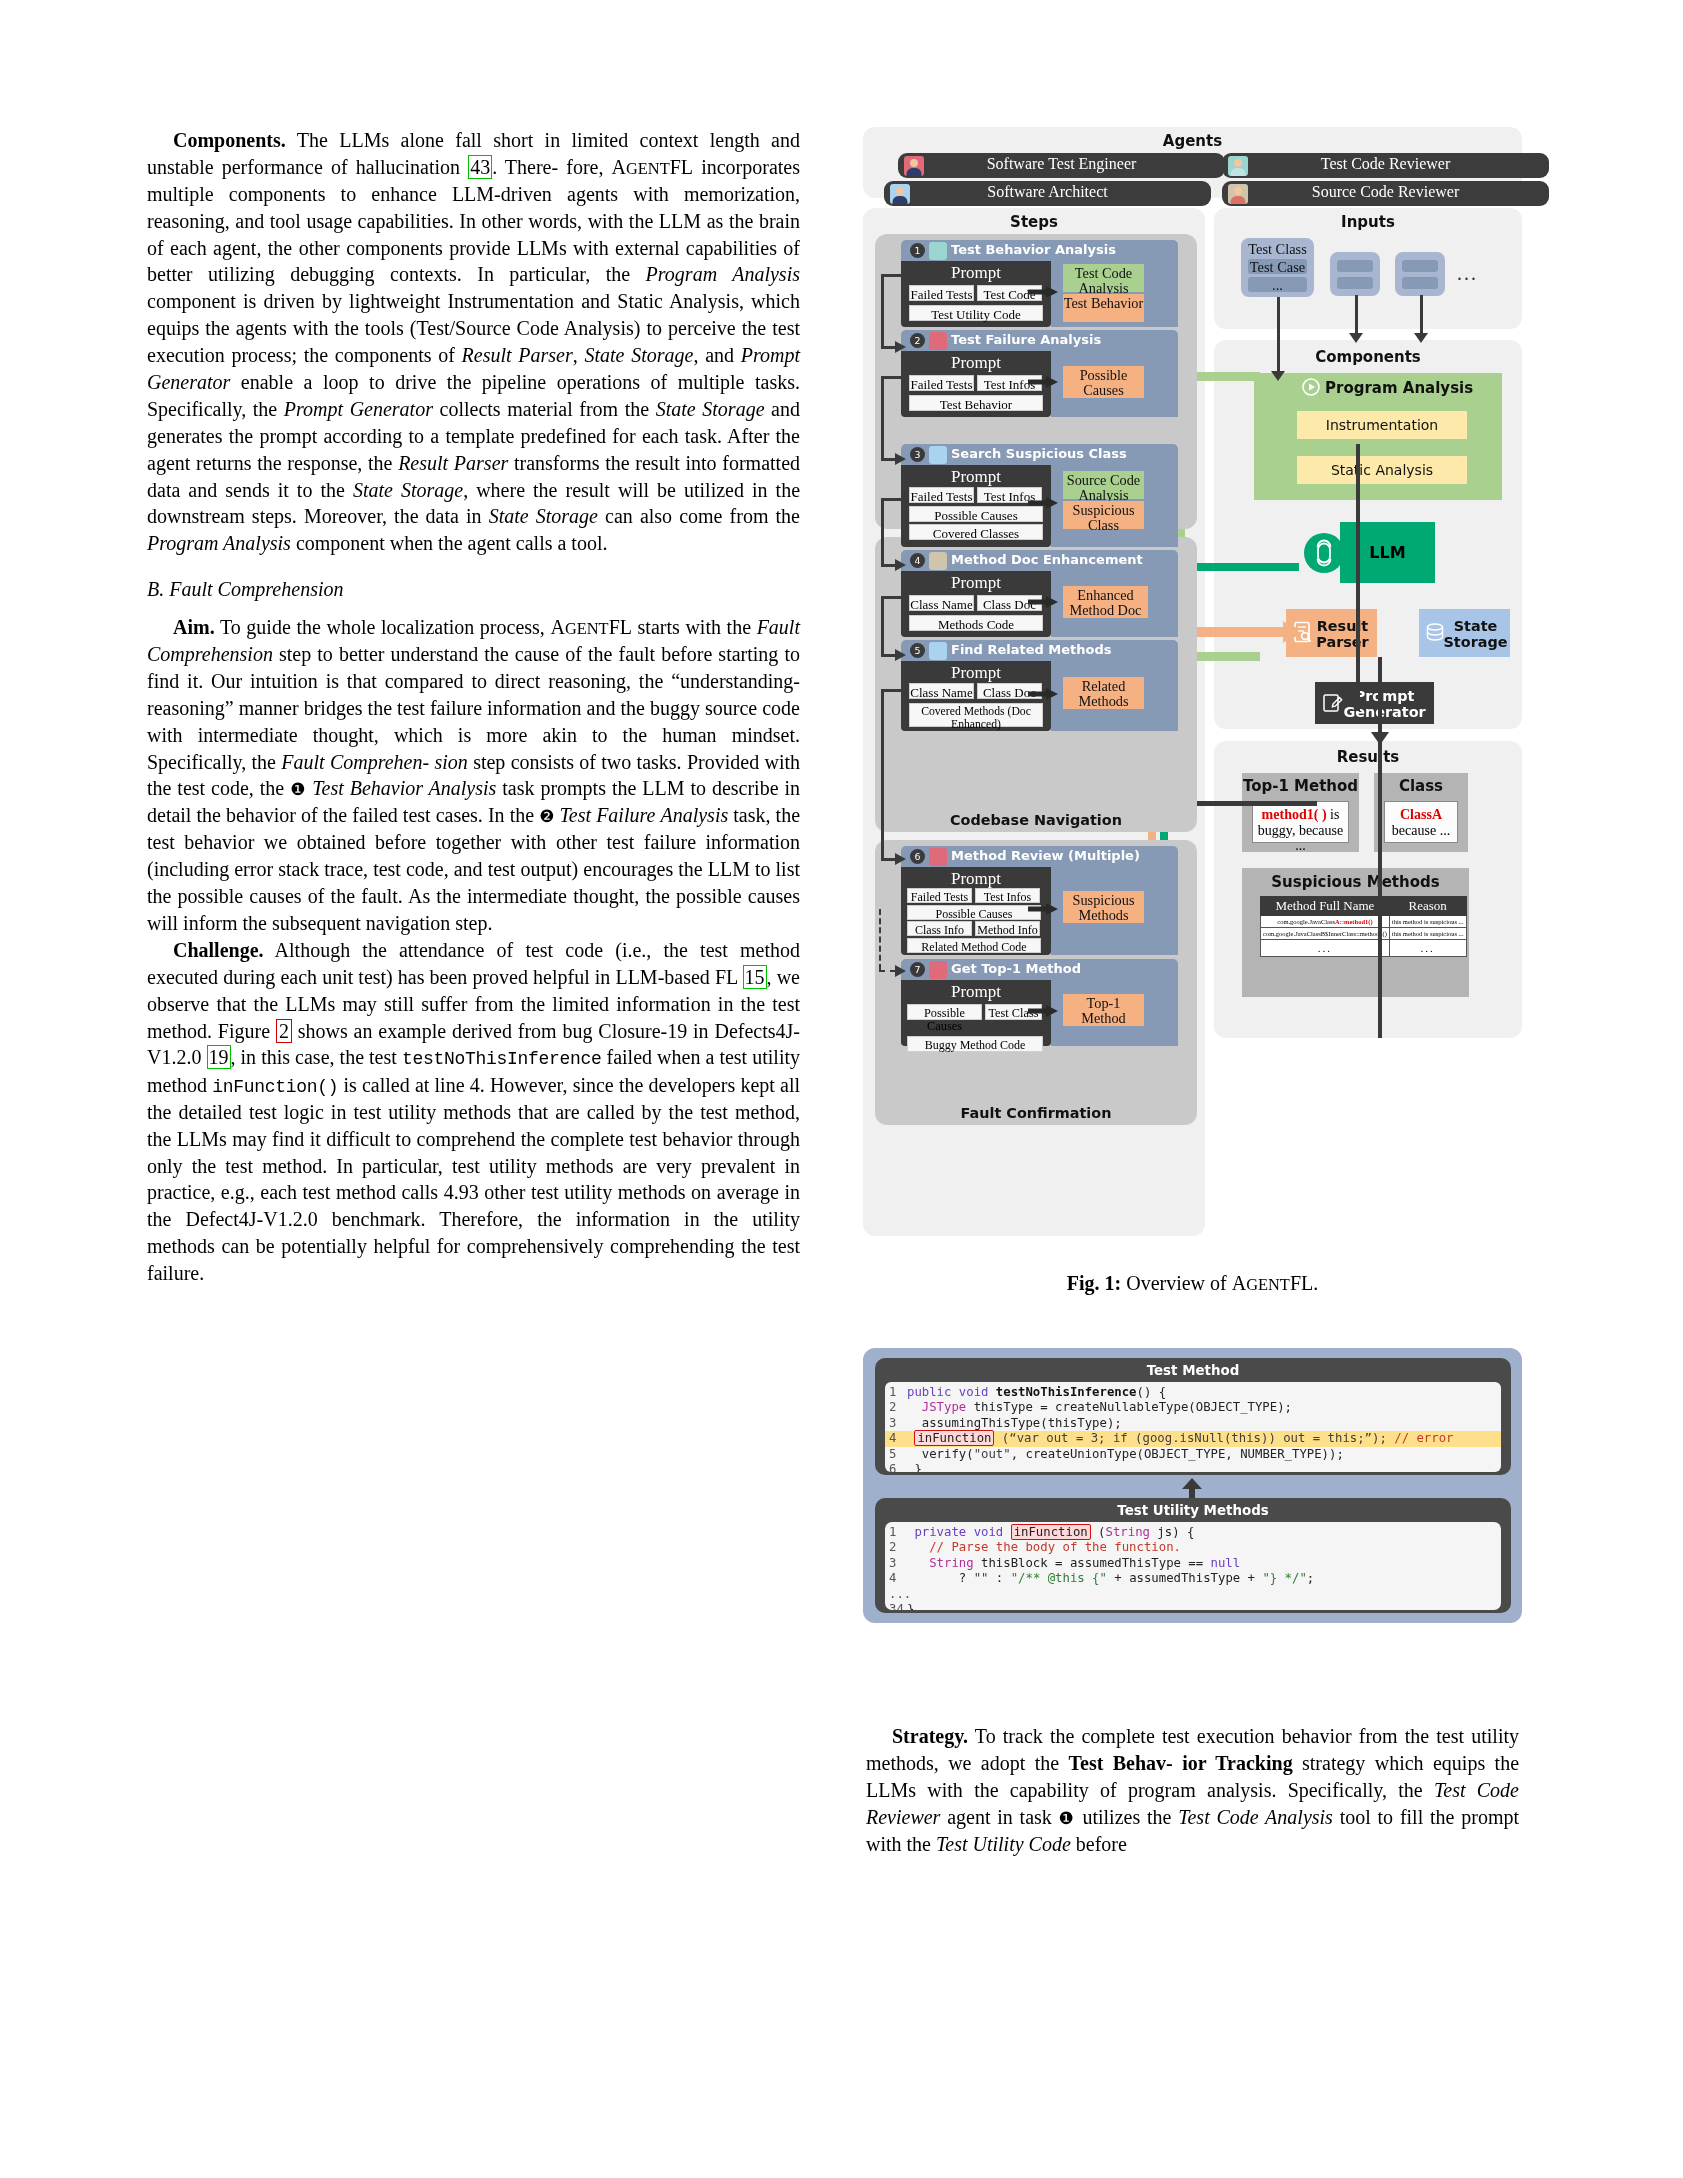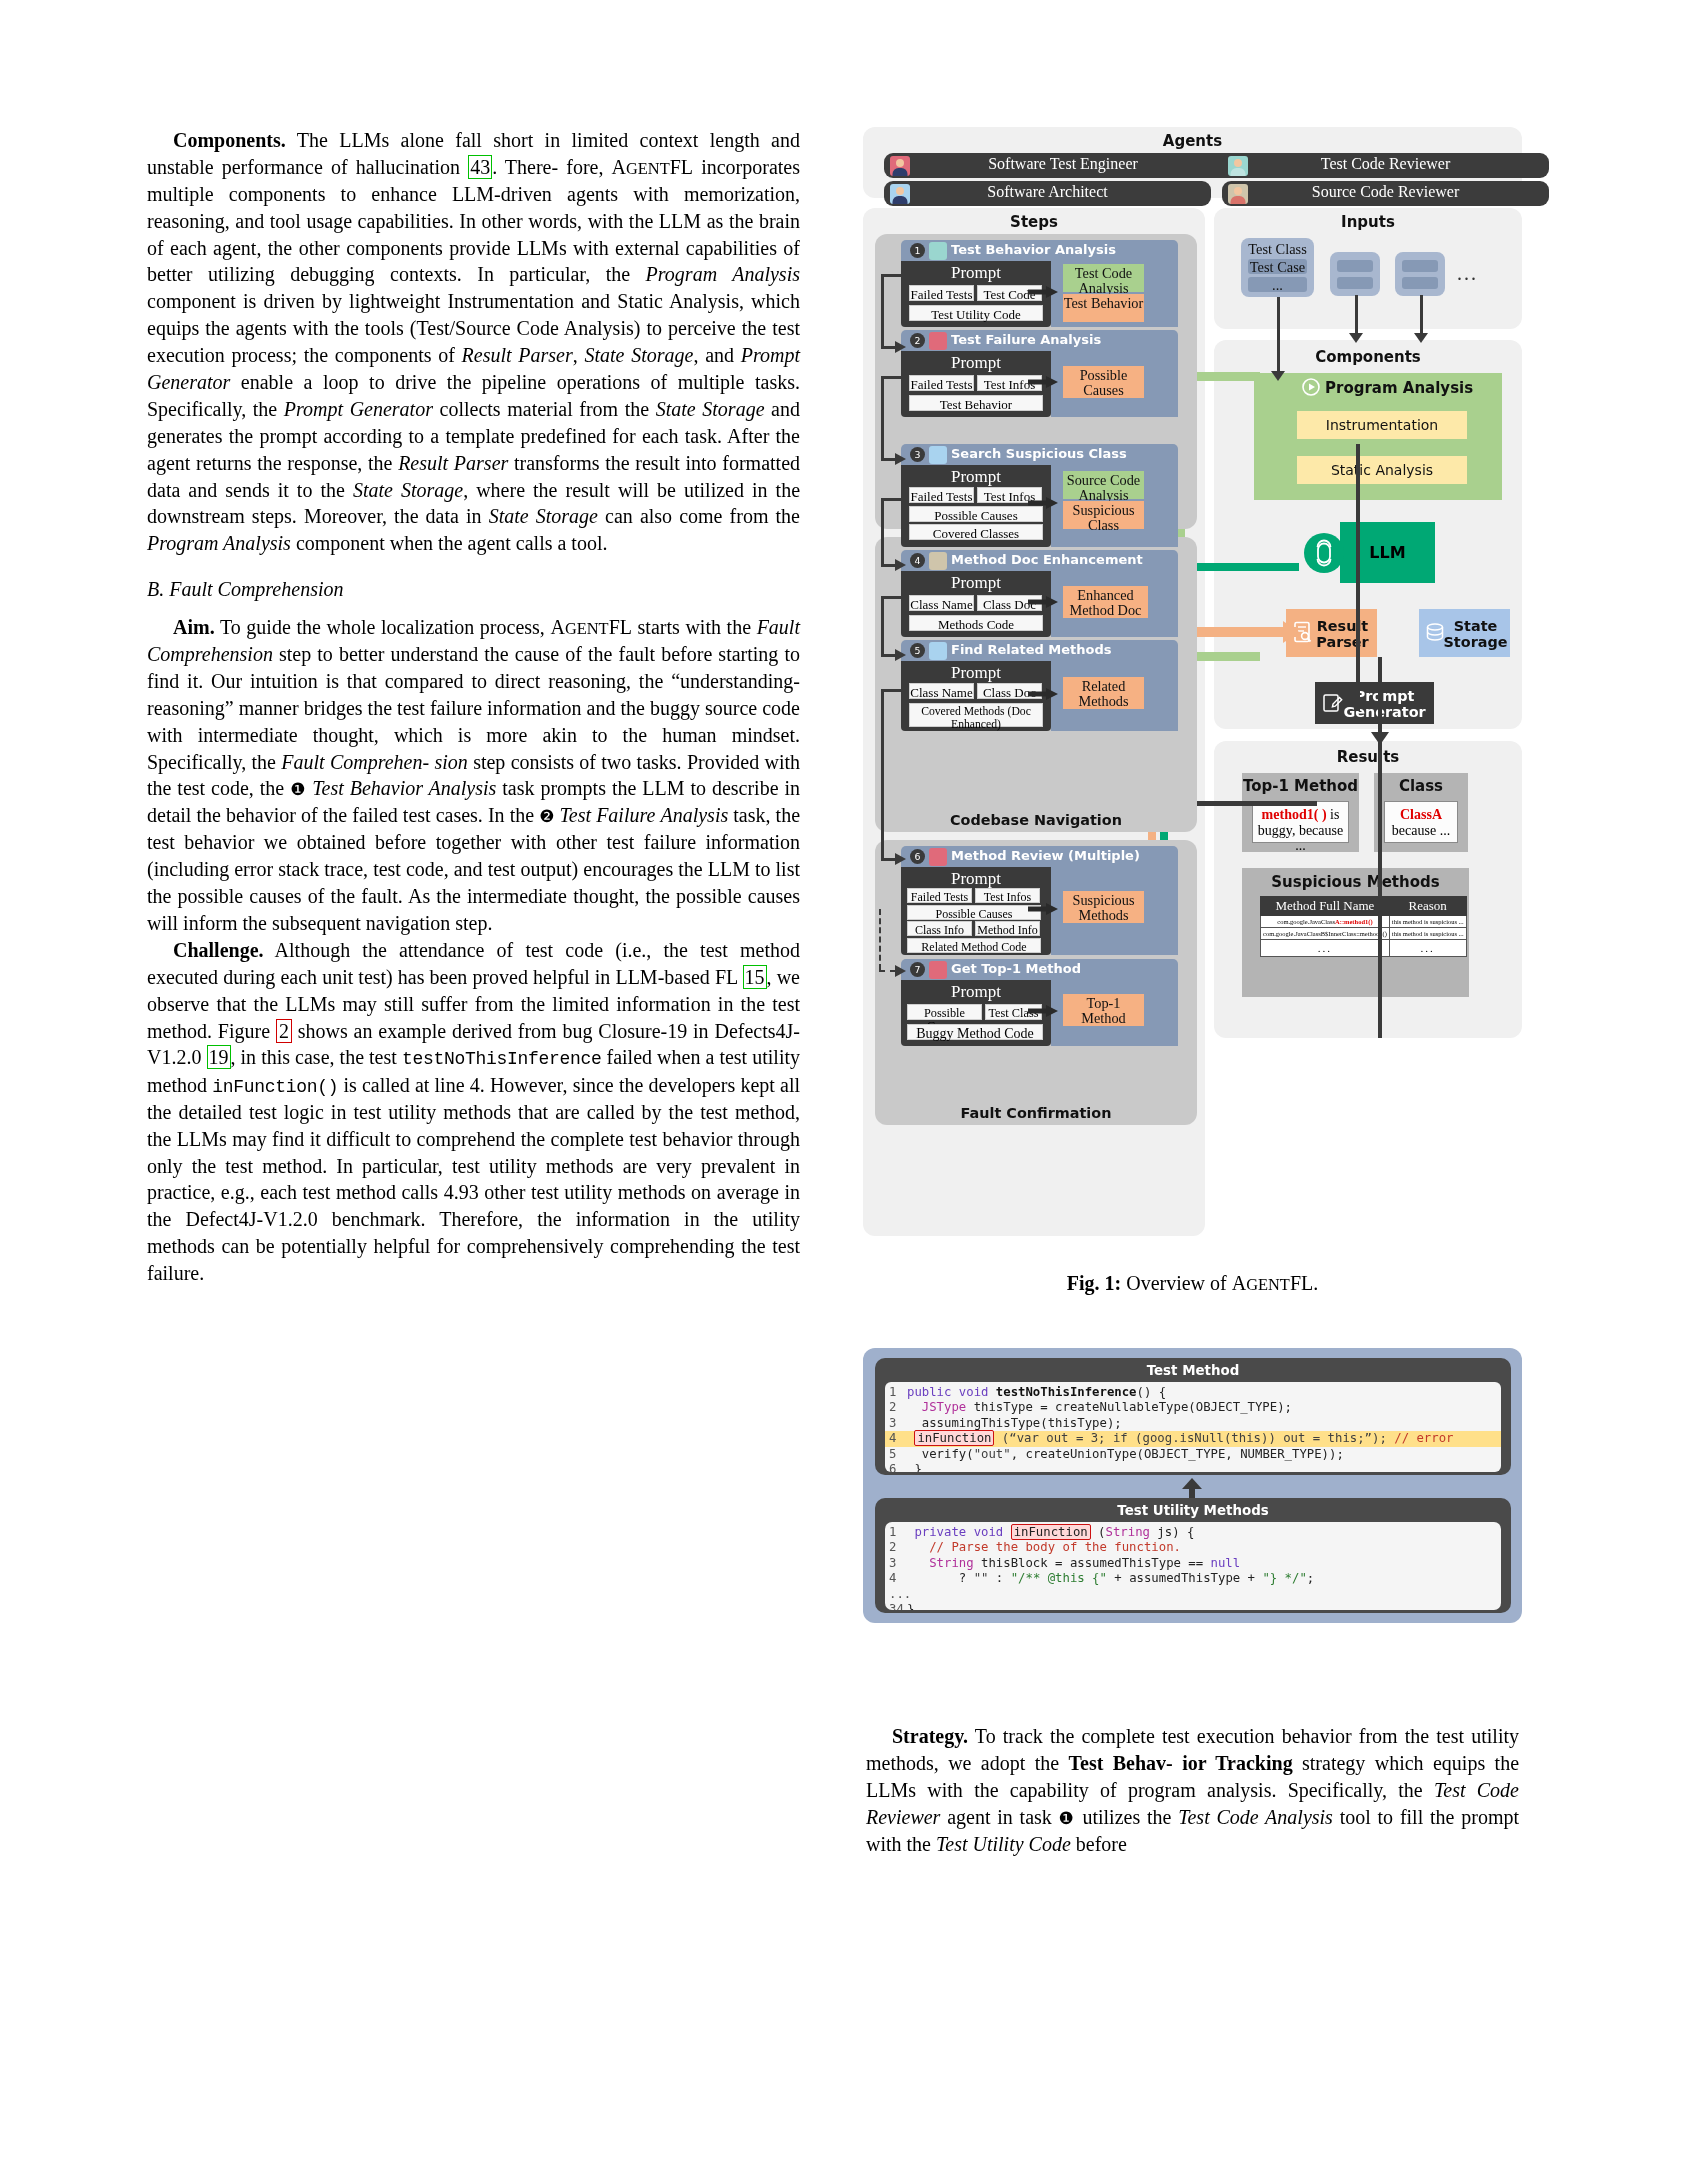--- a/index.html
+++ b/index.html
@@ -170,21 +170,21 @@
       can be potentially helpful for comprehensively comprehending
       the test failure.
     </p>
   </div>
 
   <div id="fig1">
 
     <div class="panel" style="left:0;top:0;width:659px;height:71px;">
       <div class="ptitle" style="top:5px;">Agents</div>
     </div>
-    <div class="agentbtn" style="left:21px;top:26px;width:327px;padding-left:31px;">
+    <div class="agentbtn" style="left:35px;top:26px;width:327px;">
       <div class="avatar" style="background:#e06a7a;">
         <div class="avhead" style="background:#f2c6a0;"></div>
           <div class="avbody" style="background:#2e3d6b;"></div>
       </div>
       <div class="lbl">Software Test Engineer</div>
     </div>
     <div class="agentbtn" style="left:359px;top:26px;width:327px;">
       <div class="avatar" style="background:#9ad6cf;">
         <div class="avhead" style="background:#f2c6a0;"></div>
           <div class="avbody" style="background:#bfe3e0;"></div>
@@ -504,21 +504,21 @@
         <div class="stepav" style="background:#e06a7a;"></div>
         <div class="steptitle">Get Top-1 Method</div>
       </div>
       <div class="outpanel" style="left:150px;top:21px;width:127px;height:66px;">
         <div class="chip orange" style="left:12px;top:14px;width:81px;height:32px;">Top-1 Method</div>
       </div>
       <div class="promptbox" style="top:21px;width:150px;height:66px;">
         <div class="promptlbl">Prompt</div>
         <div class="slot" style="left:6px;top:24px;width:75px;height:16px;font-size:12.3px;">Possible Causes</div>
         <div class="slot" style="left:84px;top:24px;width:57px;height:16px;font-size:12.3px;">Test Class</div>
-        <div class="slot" style="left:6px;top:44px;width:136px;height:16px;font-size:14px;">Buggy Method Code</div>
+        <div class="slot" style="left:6px;top:56px;width:136px;height:16px;font-size:12px;">Buggy Method Code</div>
       </div>
       <svg style="position:absolute;left:127px;top:44px;" width="30" height="16" viewBox="0 0 30 16">
         <line x1="0" y1="8" x2="20" y2="8" stroke="#2a2a2a" stroke-width="5"></line>
           <polygon points="30,8 18,2 18,14" fill="#2a2a2a"></polygon>
       </svg>
     </div>
 
     <div class="arr" style="left:18px;top:147px;width:2.5px;height:74px;"></div>
     <div class="arr" style="left:18px;top:147px;width:22px;height:2.5px;"></div>
     <div class="arr" style="left:18px;top:219px;width:15px;height:2.5px;"></div>

